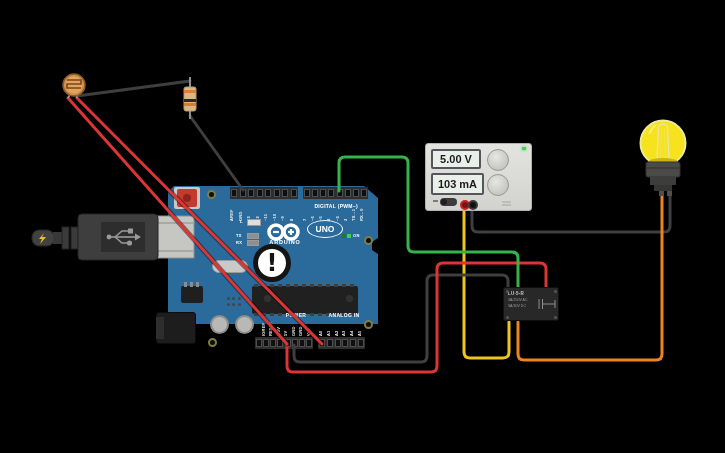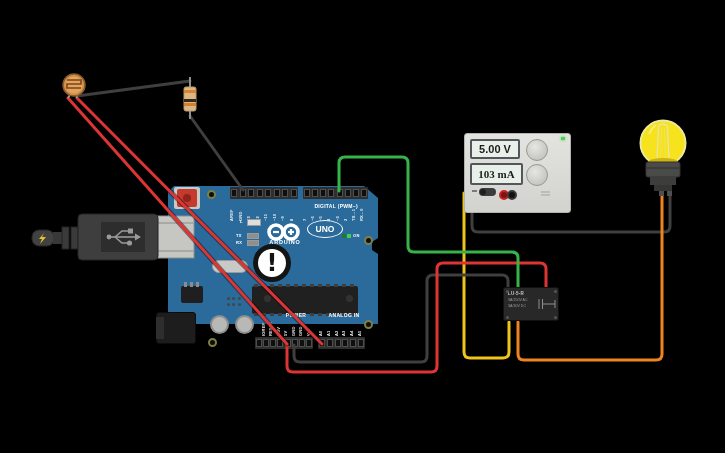--- a/index.html
+++ b/index.html
@@ -13,22 +13,22 @@
   .strip{position:absolute;background:#2f2f2f;border-radius:1px;display:flex;align-items:center;justify-content:space-around;}
   .hole{width:4px;height:6px;background:#0f0f0f;border:1px solid #4e4e4e;}
   .pinrow{position:absolute;display:flex;}
   .pinrow span{flex:1;writing-mode:vertical-rl;transform:rotate(180deg);
                font:700 4px/1 "Liberation Sans",sans-serif;color:#f2f2f2;letter-spacing:.2px;}
   .blabel{position:absolute;font:700 5px/1 "Liberation Sans",sans-serif;color:#fff;letter-spacing:.3px;}
   .ledbar{position:absolute;background:#dedede;border:1px solid #9a9a9a;}
   .teeth{position:absolute;height:3px;background:repeating-linear-gradient(90deg,#3e3e3e 0 4px,transparent 4px 8px);}
   .mhole{position:absolute;width:9px;height:9px;border-radius:50%;background:#0d0d0d;border:2px solid #7f7f45;box-sizing:border-box;}
   
-  .psu{left:425px;top:133px;width:107px;height:80px;background:linear-gradient(#e3e3df,#d2d2ce);
-       border:1px solid #b2b2ae;border-radius:3px;box-sizing:border-box;margin-left:39px;}
+  .psu{left:425px;top:143px;width:107px;height:68px;background:linear-gradient(#e3e3df,#d2d2ce);
+       border:1px solid #b2b2ae;border-radius:3px;box-sizing:border-box;}
   .disp{position:absolute;background:#e9efe9;border:2px solid #53565a;border-radius:2px;
         font:700 11px/16px "Liberation Sans",sans-serif;color:#1c1c1c;text-align:center;box-sizing:border-box;}
   .knob{position:absolute;width:22px;height:22px;border-radius:50%;border:1px solid #979793;box-sizing:border-box;
         background:radial-gradient(circle at 40% 35%,#e6e6e2,#b9b9b5);}
   .term{position:absolute;width:10px;height:10px;border-radius:50%;box-sizing:border-box;}
   
   .relay{left:503px;top:287px;width:56px;height:34px;background:#282828;border:1px solid #101010;border-radius:2px;box-sizing:border-box;}
   .relay .t1{position:absolute;left:4px;top:4px;font:700 4.5px/1 "Liberation Sans",sans-serif;color:#c9c9c9;letter-spacing:.2px;}
   .relay .t2{position:absolute;left:4px;font:400 3.6px/1 "Liberation Sans",sans-serif;color:#9b9b9b;}
   .rdot{position:absolute;width:3px;height:3px;border-radius:50%;background:#565656;}
@@ -247,21 +247,21 @@
       </g>
     </svg>
     <div class="rdot" style="left:2px;top:2px;"></div>
       <div class="rdot" style="left:50px;top:2px;"></div>
     <div class="rdot" style="left:2px;top:28px;"></div>
       <div class="rdot" style="left:50px;top:28px;"></div>
   </div>
 
   <div class="abs psu">
     <div class="disp" style="left:5px;top:5px;width:50px;height:20px;">5.00 V</div>
-    <div class="disp" style="left:5px;top:29px;width:53px;height:22px;line-height:18px;font-family:Liberation Serif, serif;">103 mA</div>
+    <div class="disp" style="left:5px;top:29px;width:53px;height:22px;line-height:18px;">103 mA</div>
     <div class="knob" style="left:61px;top:5px;"></div>
     <div class="knob" style="left:61px;top:30px;"></div>
     <div class="abs" style="left:96px;top:3px;width:4px;height:3px;background:#49d44f;box-shadow:0 0 3px #49d44f;"></div>
     <div class="abs" style="left:7px;top:56px;width:5px;height:2px;background:#7a7a76;"></div>
     <div class="abs" style="left:14px;top:54px;width:17px;height:8px;background:#3c3c3c;border-radius:4px;">
       <div class="abs" style="left:1px;top:1px;width:6px;height:6px;background:#1f1f1f;border-radius:50%;"></div>
     </div>
     <div class="term" style="left:34px;top:56px;background:#7a1515;border:2px solid #cc2222;"></div>
     <div class="term" style="left:42px;top:56px;background:#111;border:2px solid #3a3a3a;"></div>
     <div class="abs" style="left:76px;top:57px;width:9px;height:1.5px;background:#bcbcb8;"></div>

